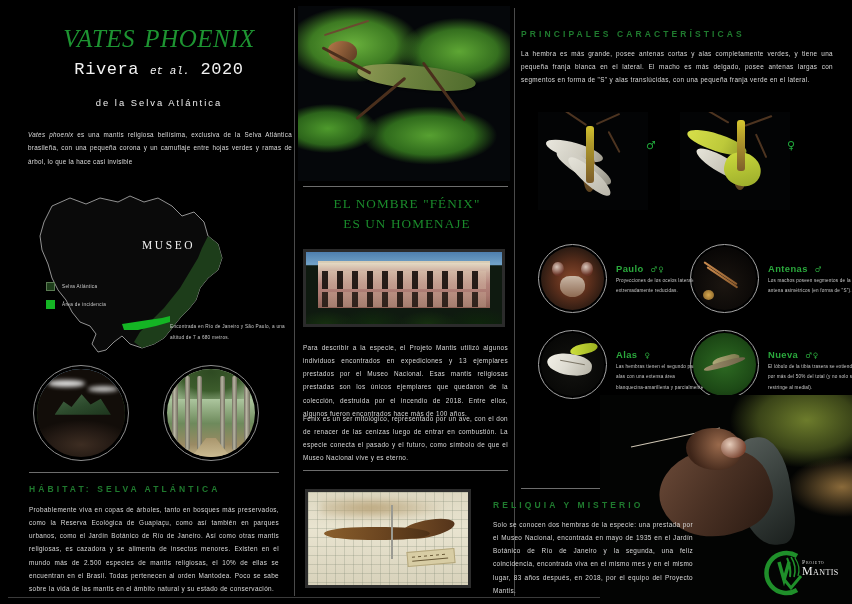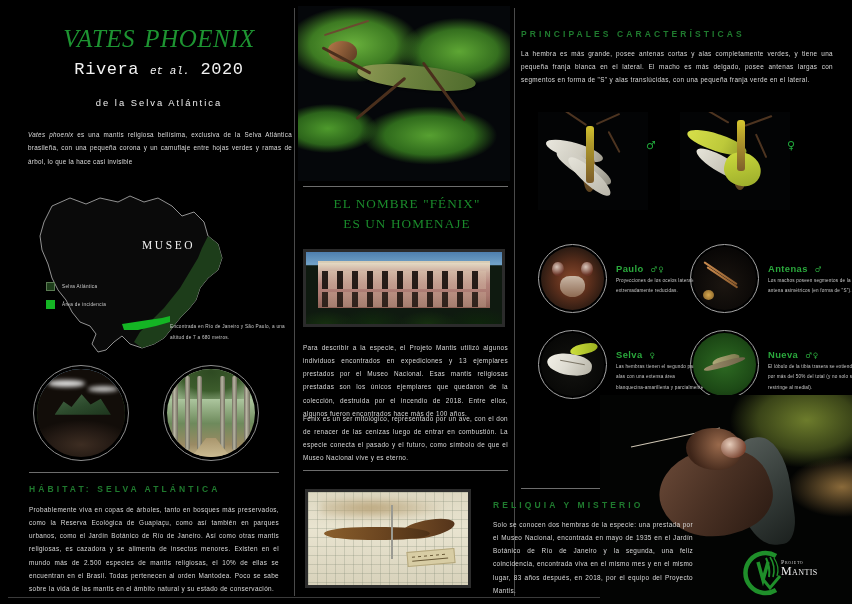--- a/index.html
+++ b/index.html
@@ -476,21 +476,21 @@
     background: linear-gradient(150deg, #58605c 0%, #343b38 55%, #1a1f1d 100%);
     border-radius: 46% 54% 30% 70%;
     transform: rotate(-8deg);
   }
   #br-mantis .bm-antenna {
     position: absolute; left: 12%; top: 20%; width: 36%; height: 1px;
     background: #cfc6b4; transform: rotate(-12deg);
   }
 
   #logo {
-    position: absolute; left: 736px; top: 550px; width: 92px; height: 46px;
+    position: absolute; left: 757px; top: 550px; width: 92px; height: 46px;
   }
   #logo .logo-text {
     position: absolute; left: 45px; top: 9px;
     font-family: "Liberation Serif", serif; color: #d9d9d9; line-height: 1.05;
   }
   #logo .logo-l1 { font-size: 6px; letter-spacing: 0.6px; font-variant: small-caps; color: #cfcfcf; }
   #logo .logo-l2 { font-size: 12px; letter-spacing: 0.4px; font-variant: small-caps; color: #efefef; }
 </style>
 </head>
 <body>
@@ -669,21 +669,21 @@
     <div class="circ">
       <div class="ph">
         <div class="ph-wing">
           <div class="greentip"></div>
           <div class="whitewing"></div>
           <div class="vein"></div>
         </div>
       </div>
     </div>
     <div class="ftitle">
-      <span>Selva</span><span class="fsym">♀</span>
+      <span>Alas</span><span class="fsym">♀</span>
     </div>
     <div class="fdesc">Las hembras tienen el segundo par de alas con una extensa área blanquecina-amarillenta y parcialmente opaca.</div>
   </div>
 
   <div class="feature" id="feat-patas">
     <div class="circ">
       <div class="ph">
         <div class="ph-leg">
           <div class="lobe"></div>
           <div class="femur"></div>

